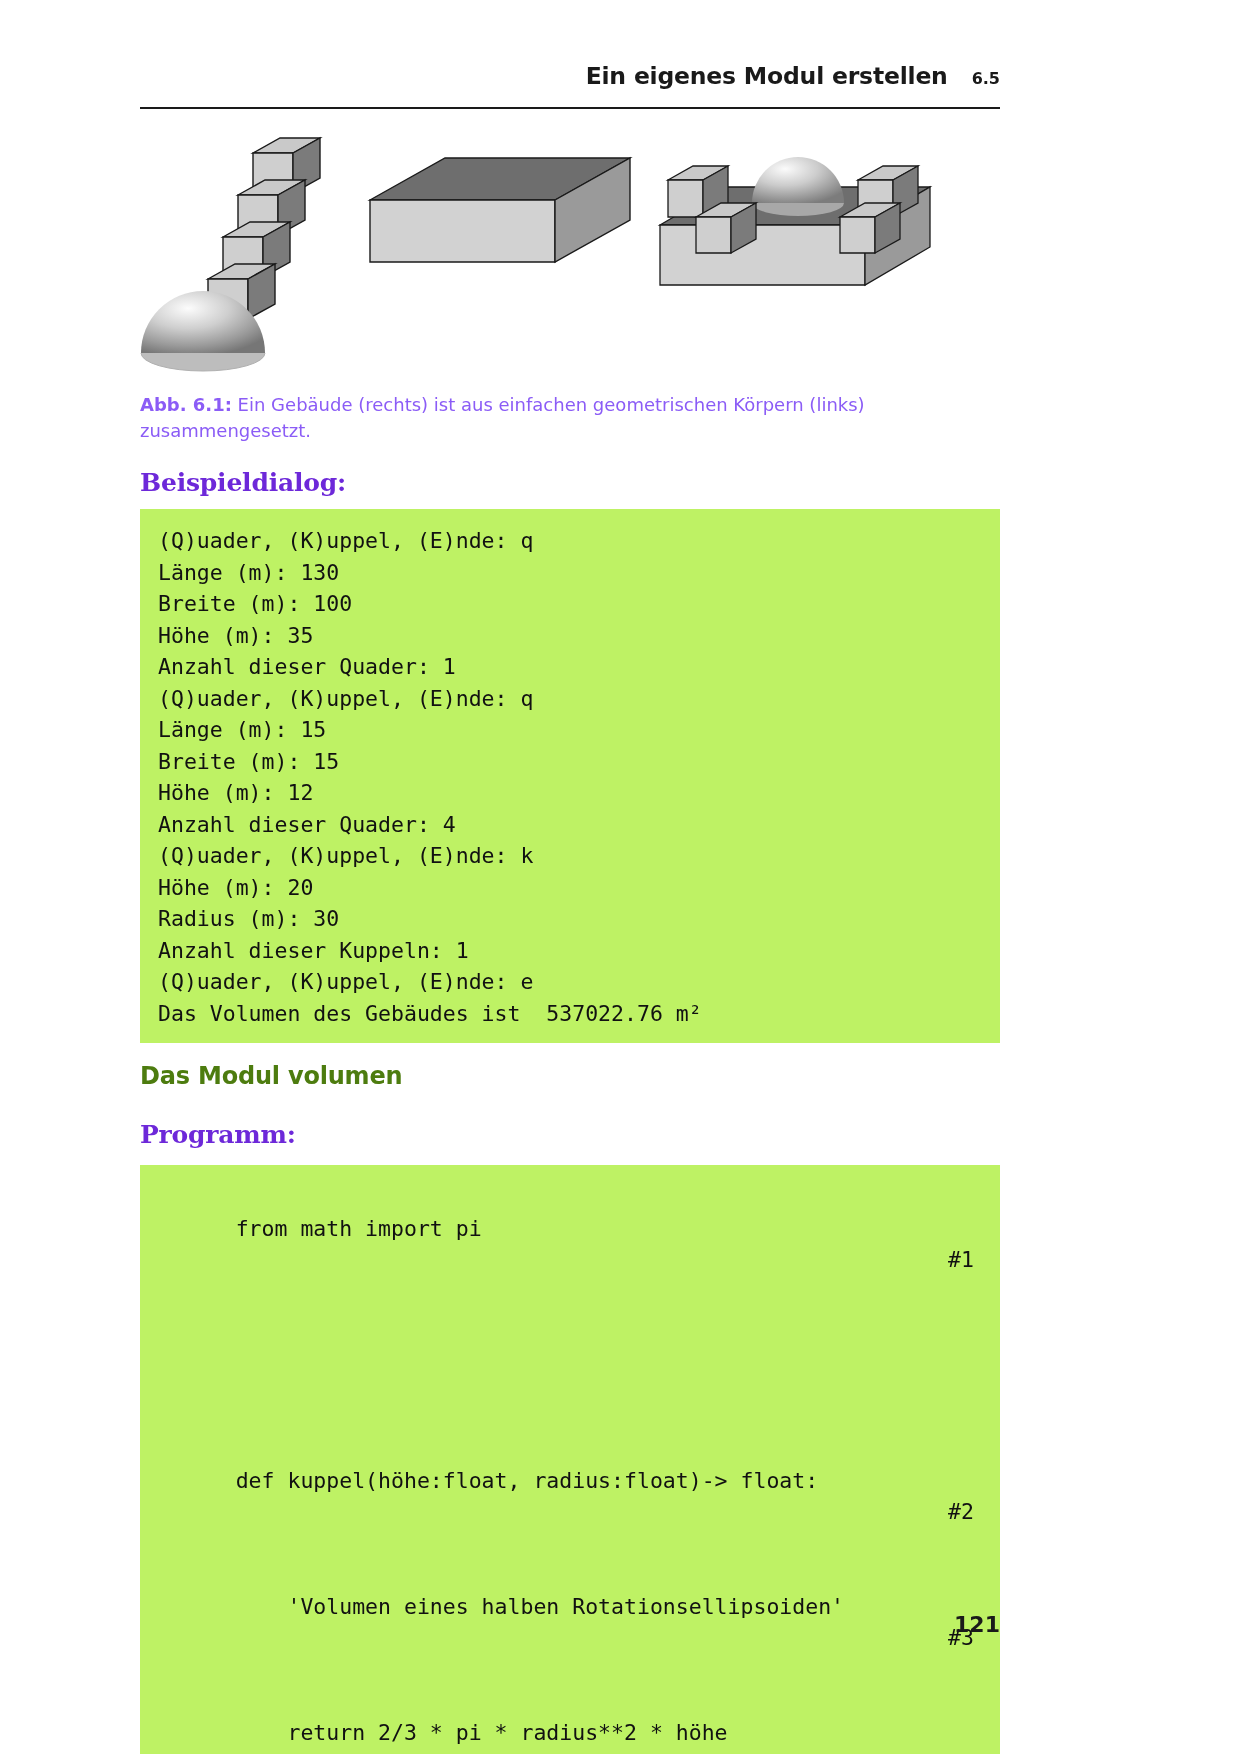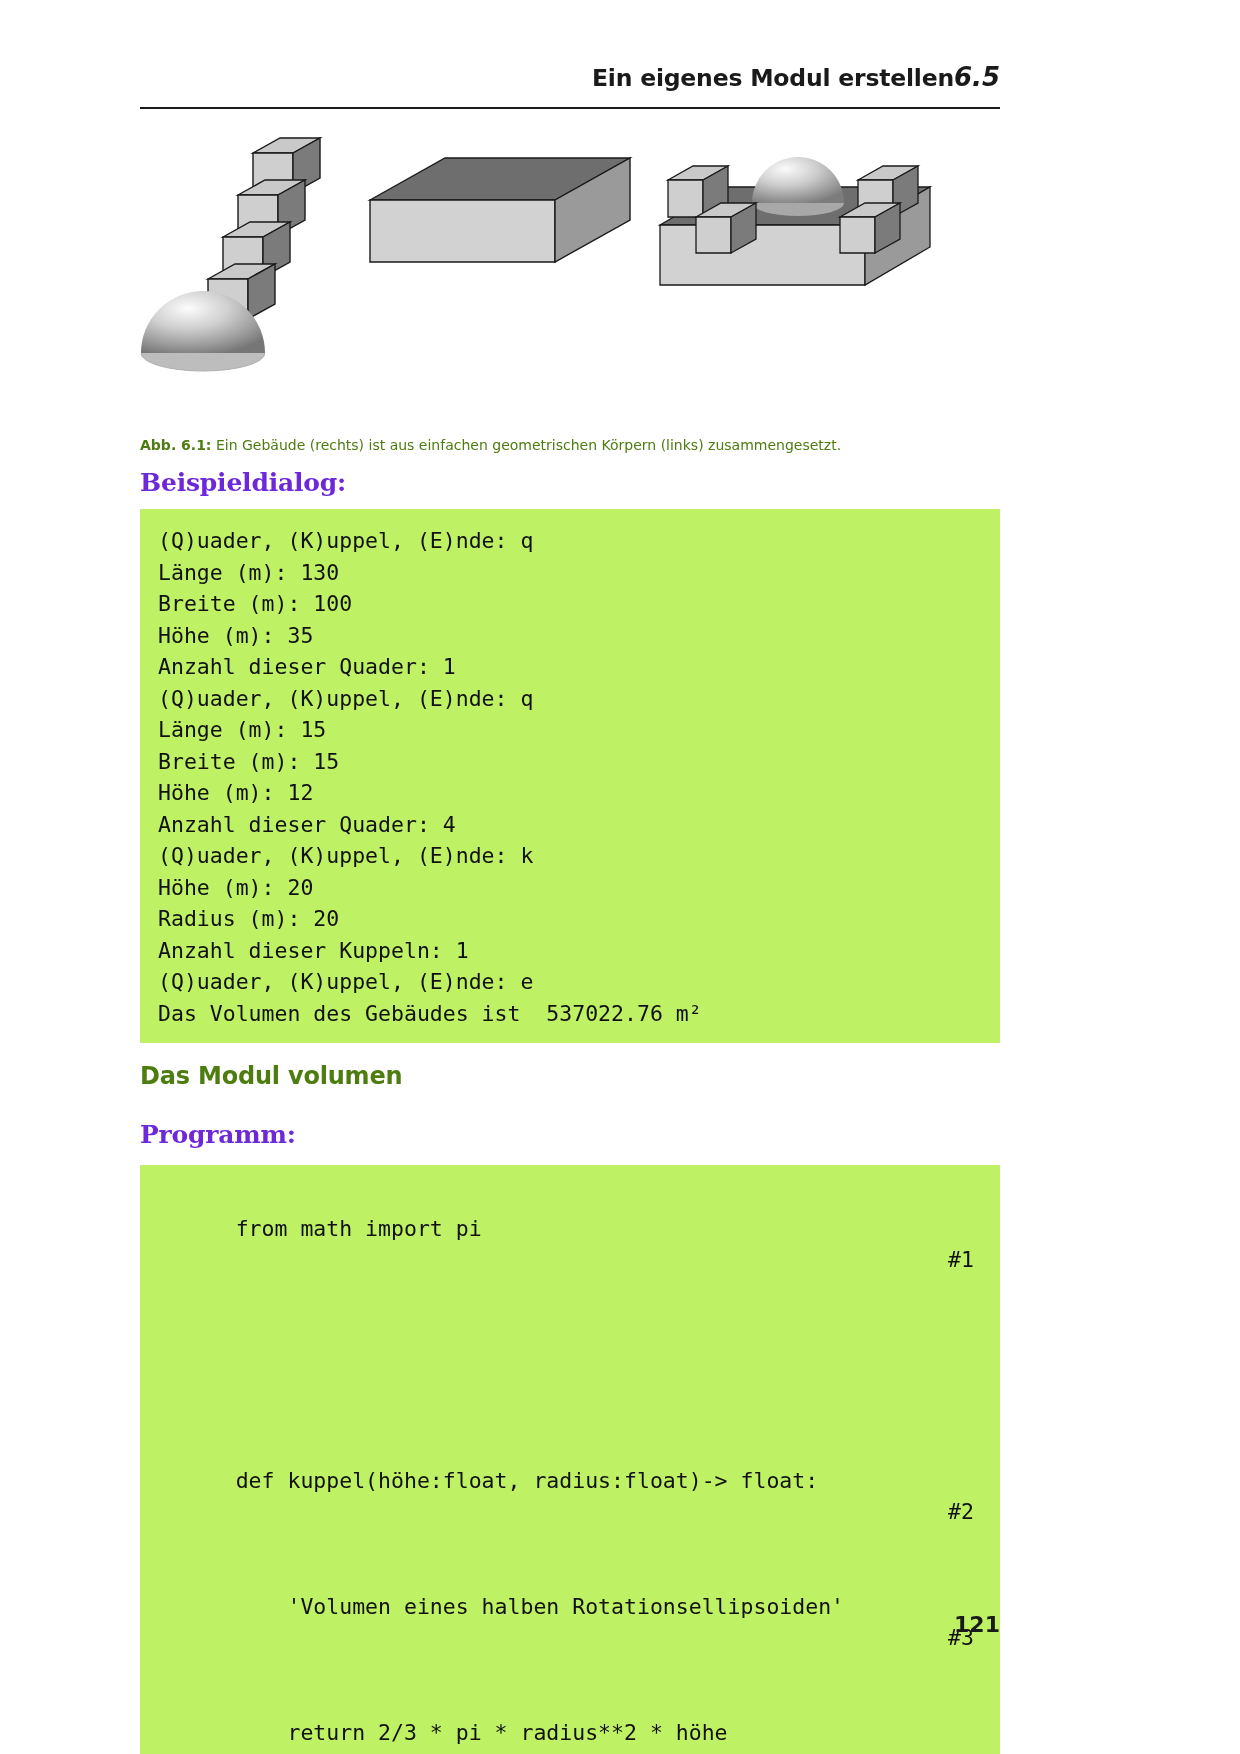--- a/index.html
+++ b/index.html
@@ -36,25 +36,25 @@
   .header-title {
     font-family: "DejaVu Sans", sans-serif;
     font-size: 23.5px;
     font-weight: bold;
     letter-spacing: -0.2px;
     color: #1a1a1a;
     white-space: nowrap;
   }
   .header-section {
     font-family: "DejaVu Sans", sans-serif;
-    font-size: 26px;
+    font-size: 16px;
     font-weight: bold;
     color: #1a1a1a;
+    margin-left: 24px;
     white-space: nowrap;
-    font-style: italic;
   }
   .header-rule {
     position: absolute;
     left: 140px;
     top: 107px;
     width: 860px;
     height: 2px;
     background: #1a1a1a;
   }
 
@@ -68,24 +68,23 @@
   }
   .figure svg { display: block; }
 
   
   .caption {
     position: absolute;
     left: 140px;
     top: 392px;
     width: 790px;
     font-family: "DejaVu Sans", sans-serif;
-    font-size: 14px;
+    font-size: 18px;
     line-height: 1.42;
-    color: #4d7c0f;
-    margin-top: 44px;
+    color: #8b5cf6;
   }
   .caption b { font-weight: bold; }
 
   
   .h-serif {
     position: absolute;
     left: 140px;
     font-family: "DejaVu Serif", serif;
     font-weight: bold;
     font-size: 25px;
@@ -264,21 +263,21 @@
     <div class="code-line">Breite (m): 100</div>
     <div class="code-line">Höhe (m): 35</div>
     <div class="code-line">Anzahl dieser Quader: 1</div>
     <div class="code-line">(Q)uader, (K)uppel, (E)nde: q</div>
     <div class="code-line">Länge (m): 15</div>
     <div class="code-line">Breite (m): 15</div>
     <div class="code-line">Höhe (m): 12</div>
     <div class="code-line">Anzahl dieser Quader: 4</div>
     <div class="code-line">(Q)uader, (K)uppel, (E)nde: k</div>
     <div class="code-line">Höhe (m): 20</div>
-    <div class="code-line">Radius (m): 20</div>
+    <div class="code-line">Radius (m): 30</div>
     <div class="code-line">Anzahl dieser Kuppeln: 1</div>
     <div class="code-line">(Q)uader, (K)uppel, (E)nde: e</div>
     <div class="code-line">Das Volumen des Gebäudes ist  537022.76 m²</div>
   </div>
 
   <div class="h-sans" id="modul-heading">Das Modul volumen</div>
 
   <div class="h-serif" id="programm-heading">Programm:</div>
 
   <div class="codeblock" id="program-block">

